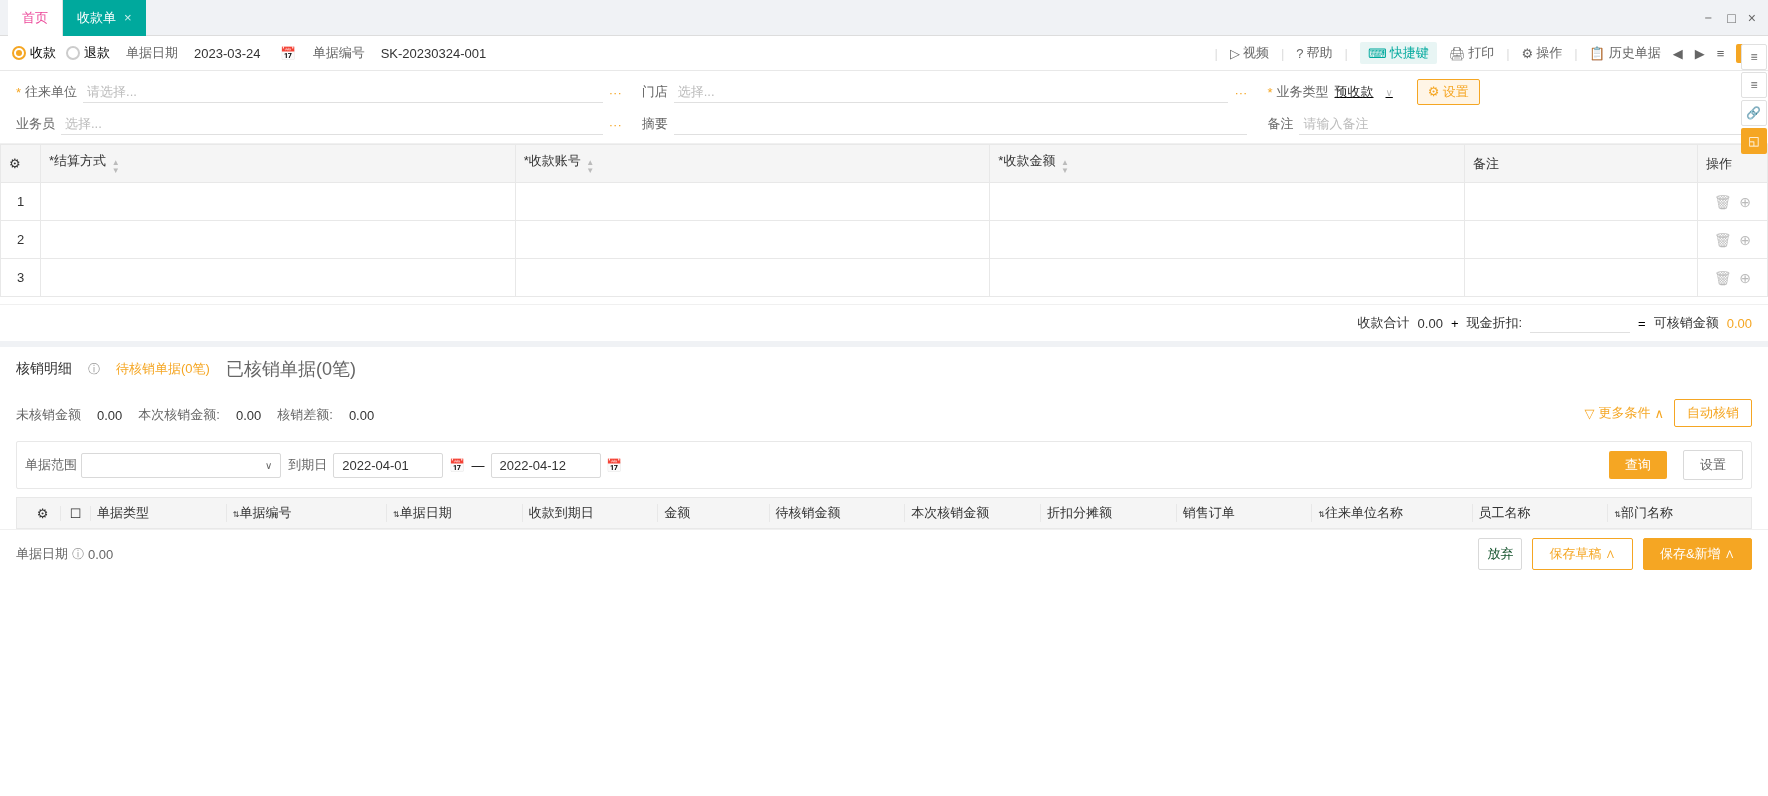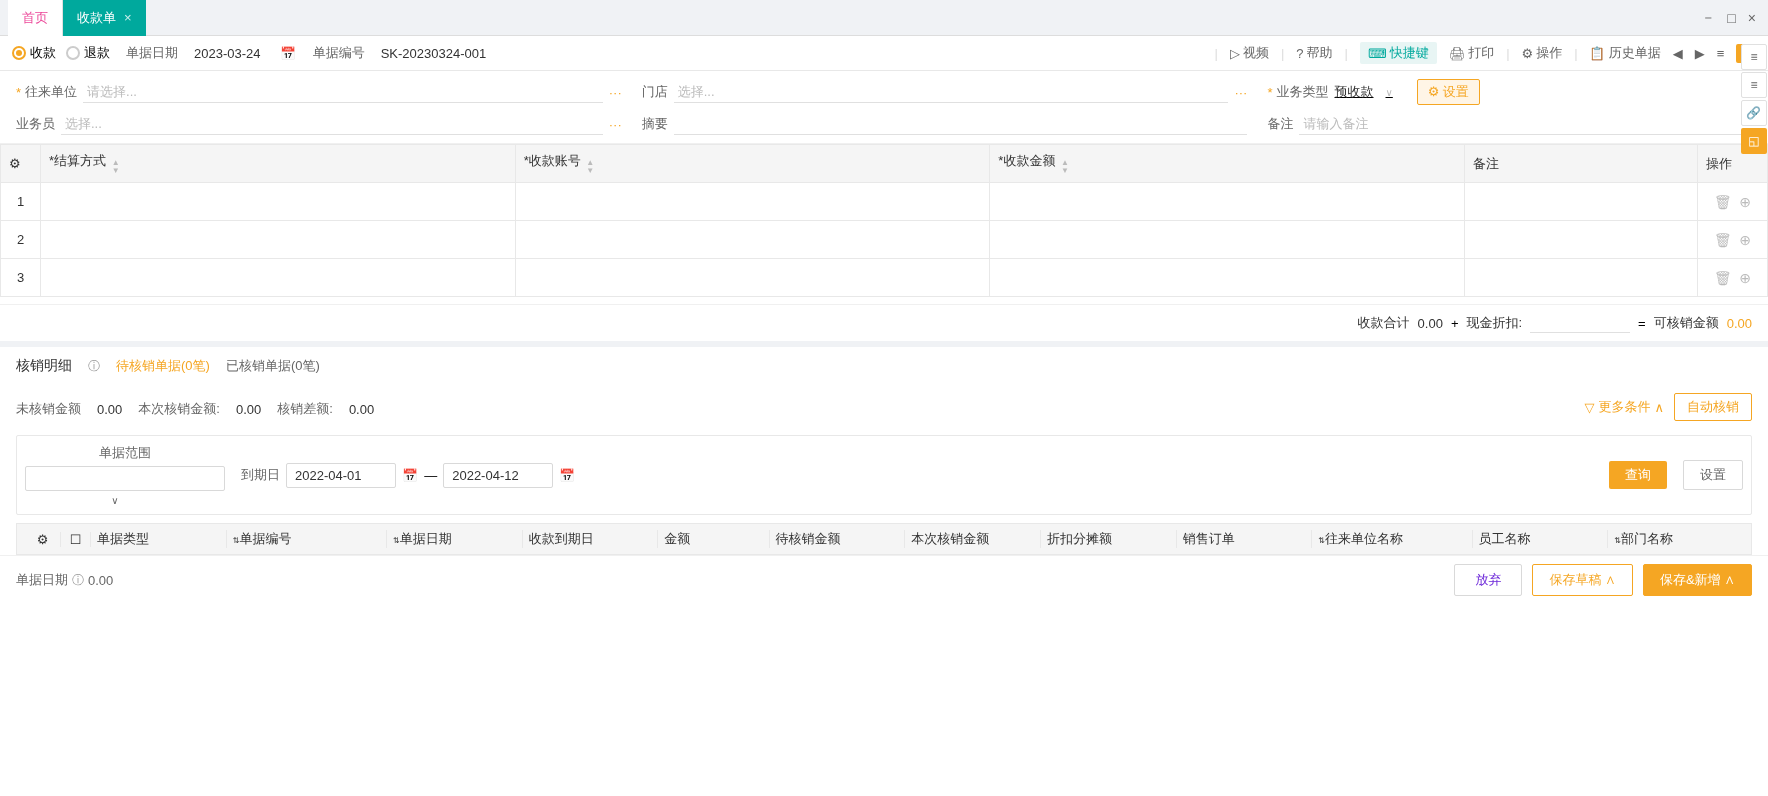--- a/index.html
+++ b/index.html
@@ -96,21 +96,21 @@
     .verify-section {
       background: #fff; border-top: 6px solid #f0f2f5;
       padding: 10px 16px 0; flex-shrink: 0;
     }
     .verify-header { display: flex; align-items: center; gap: 16px; margin-bottom: 8px; }
     .verify-title { font-size: 14px; font-weight: 500; color: #333; }
     .verify-tab { 
       color: #f5a623; cursor: pointer; font-size: 13px;
       display: flex; align-items: center; gap: 2px;
     }
-    .verify-tab-normal { color: #666; cursor: pointer; font-size: 13px; }
+    .verify-tab-normal { color: #666; cursor: pointer; font-size: 18px; }
     .verify-stats { display: flex; align-items: center; gap: 16px; padding: 6px 0; font-size: 13px; }
     .stat-label { color: #666; }
     .stat-value { color: #333; }
     .verify-filter-row { 
       display: flex; align-items: center; justify-content: flex-end; gap: 10px; 
       padding: 4px 0 8px; 
     }
     .filter-btn { 
       display: flex; align-items: center; gap: 4px; color: #f5a623; cursor: pointer; font-size: 13px;
     }
@@ -128,21 +128,21 @@
       border-radius: 2px; width: 110px; outline: none;
     }
     .query-btn {
       background: #f5a623; border: none; color: #fff; padding: 5px 16px;
       cursor: pointer; border-radius: 2px; margin-left: auto;
     }
     .settings-btn-sm {
       background: #fff; border: 1px solid #d9d9d9; color: #666; padding: 5px 16px;
       cursor: pointer; border-radius: 2px;
     }
-    .range-select-container { display: flex; align-items: center; gap: 4px; min-width: 200px; flex-direction: column; }
+    .range-select-container { display: flex; align-items: center; gap: 4px; min-width: 200px; }
     .range-select { 
       border: 1px solid #d9d9d9; padding: 4px 8px; border-radius: 2px; 
       color: #333; width: 200px; outline: none; background: #fff;
       appearance: none; cursor: pointer;
     }
     .select-arrow { color: #bbb; margin-left: -20px; pointer-events: none; }
 
     
     .bottom-table-header { 
       display: flex; align-items: center; padding: 6px 8px; 
@@ -155,21 +155,21 @@
     .btcol-chk { width: 30px; text-align: center; }
 
     
     .footer {
       display: flex; align-items: center; padding: 8px 16px;
       background: #fff; border-top: 1px solid #f0f0f0;
       flex-shrink: 0;
     }
     .footer-left { display: flex; align-items: center; gap: 4px; color: #666; }
     .footer-right { margin-left: auto; display: flex; gap: 10px; }
-    .btn-abandon { background: #fff; border: 1px solid #d9d9d9; color: #6d28d9; padding: 6px 20px; cursor: pointer; border-radius: 2px; }
+    .btn-abandon { background: #fff; border: 1px solid #d9d9d9; color: #14532d; padding: 6px 8px; cursor: pointer; border-radius: 2px; }
     .btn-save-draft { background: #fff; border: 1px solid #f5a623; color: #f5a623; padding: 6px 16px; cursor: pointer; border-radius: 2px; }
     .btn-save-new { background: #f5a623; border: 1px solid #f5a623; color: #fff; padding: 6px 16px; cursor: pointer; border-radius: 2px; }
 
     
     .right-sidebar {
       position: fixed; right: 0; top: 36px; width: 28px; 
       display: flex; flex-direction: column; align-items: center;
       gap: 2px; padding: 8px 2px; background: transparent;
     }
     .sidebar-btn {

